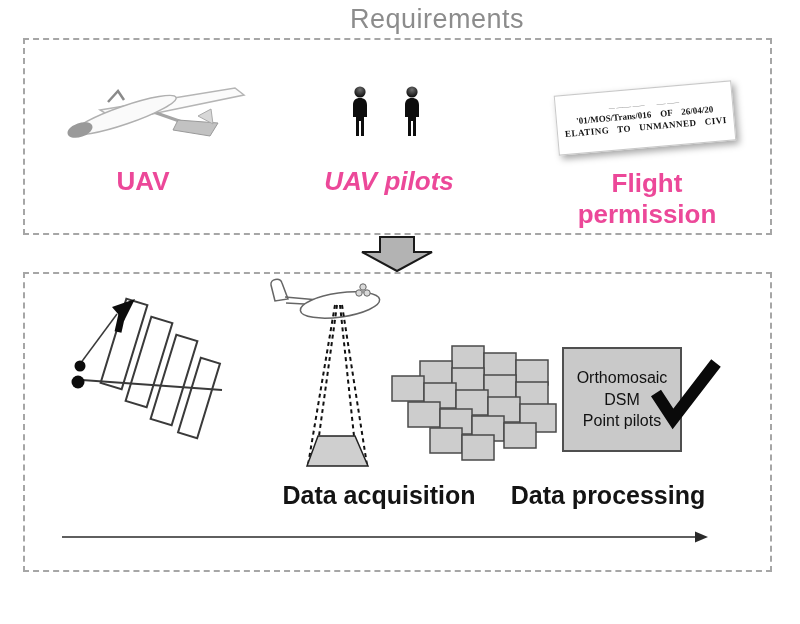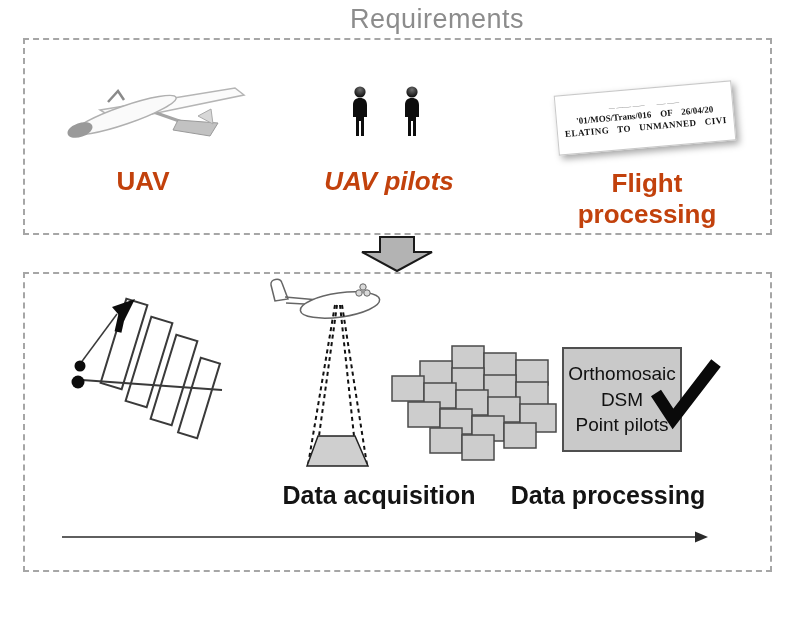--- a/index.html
+++ b/index.html
@@ -10,21 +10,21 @@
   .abs{position:absolute;}
   .section-title{
     width:100%;text-align:center;color:#8c8c8c;font-size:27px;font-weight:400;
     letter-spacing:0.5px;
     padding-left:37px;
   }
   .dashed-box{
     border:2px dashed #a6a6a6;box-sizing:border-box;background:transparent;
   }
   .item-label{
-    text-align:center;color:#c2410c;font-size:26px;font-weight:600;
+    text-align:center;color:#ec4899;font-size:26px;font-weight:600;
   }
   .step-label{
     text-align:center;color:#141414;font-size:25px;font-weight:600;
   }
   .permission-paper{
     left:556px;top:88px;width:176px;height:58px;background:#ffffff;
     border:1px solid #c9c9c9;transform:rotate(-5deg);
     box-shadow:3px 4px 7px rgba(0,0,0,0.35);
     display:flex;flex-direction:column;justify-content:center;align-items:center;
   }
@@ -35,21 +35,21 @@
   .doc-line{
     font-family:"Liberation Serif",serif;font-weight:700;font-size:9px;color:#141414;
     white-space:pre;line-height:1.4;
   }
   .processing-box{
     left:562px;top:347px;width:120px;height:105px;background:#c9c9c9;
     border:2px solid #4f4f4f;box-sizing:border-box;
     display:flex;flex-direction:column;justify-content:center;align-items:center;
   }
   .processing-line{
-    color:#111;font-size:19px;font-weight:400;line-height:1.35;text-align:center;
+    color:#111;font-size:16px;font-weight:400;line-height:1.35;text-align:center;
   }
 </style>
 </head>
 <body>
 
 <div id="canvas">
 
   <div class="abs section-title" style="top:4px;left:0;">Requirements</div>
 
   <div class="abs dashed-box" style="left:23px;top:38px;width:749px;height:197px;"></div>
@@ -82,21 +82,21 @@
   </svg>
 
   <div class="abs permission-paper">
     <div class="doc-redacted">–– ––––– ––––        ––– ––––</div>
     <div class="doc-line">'01/MOS/Trans/016    OF    26/04/20</div>
     <div class="doc-line" style="letter-spacing:0.5px;">ELATING   TO   UNMANNED   CIVI</div>
   </div>
 
   <div class="abs item-label" style="left:63px;top:166px;width:160px;">UAV</div>
   <div class="abs item-label" style="left:309px;top:166px;width:160px;font-style:italic;">UAV pilots</div>
-  <div class="abs item-label" style="left:547px;top:168px;width:200px;">Flight processing</div>
+  <div class="abs item-label" style="left:547px;top:168px;width:200px;">Flight permission</div>
 
   <svg class="abs" style="left:358px;top:235px;" width="78" height="40" viewBox="0 0 78 40">
     <polygon points="22,2 56,2 56,17 74,17 39,36 4,17 22,17" fill="#b3b3b3" stroke="#1a1a1a" stroke-width="2" stroke-linejoin="miter"></polygon>
   </svg>
 
   <div class="abs dashed-box" style="left:23px;top:272px;width:749px;height:300px;"></div>
 
   <svg class="abs" style="left:60px;top:290px;" width="200" height="160" viewBox="0 0 200 160">
     <g fill="none" stroke="#3a3a3a" stroke-width="2">
       <rect x="-11" y="-44" width="22" height="88" transform="translate(64 54) rotate(17)"></rect>

